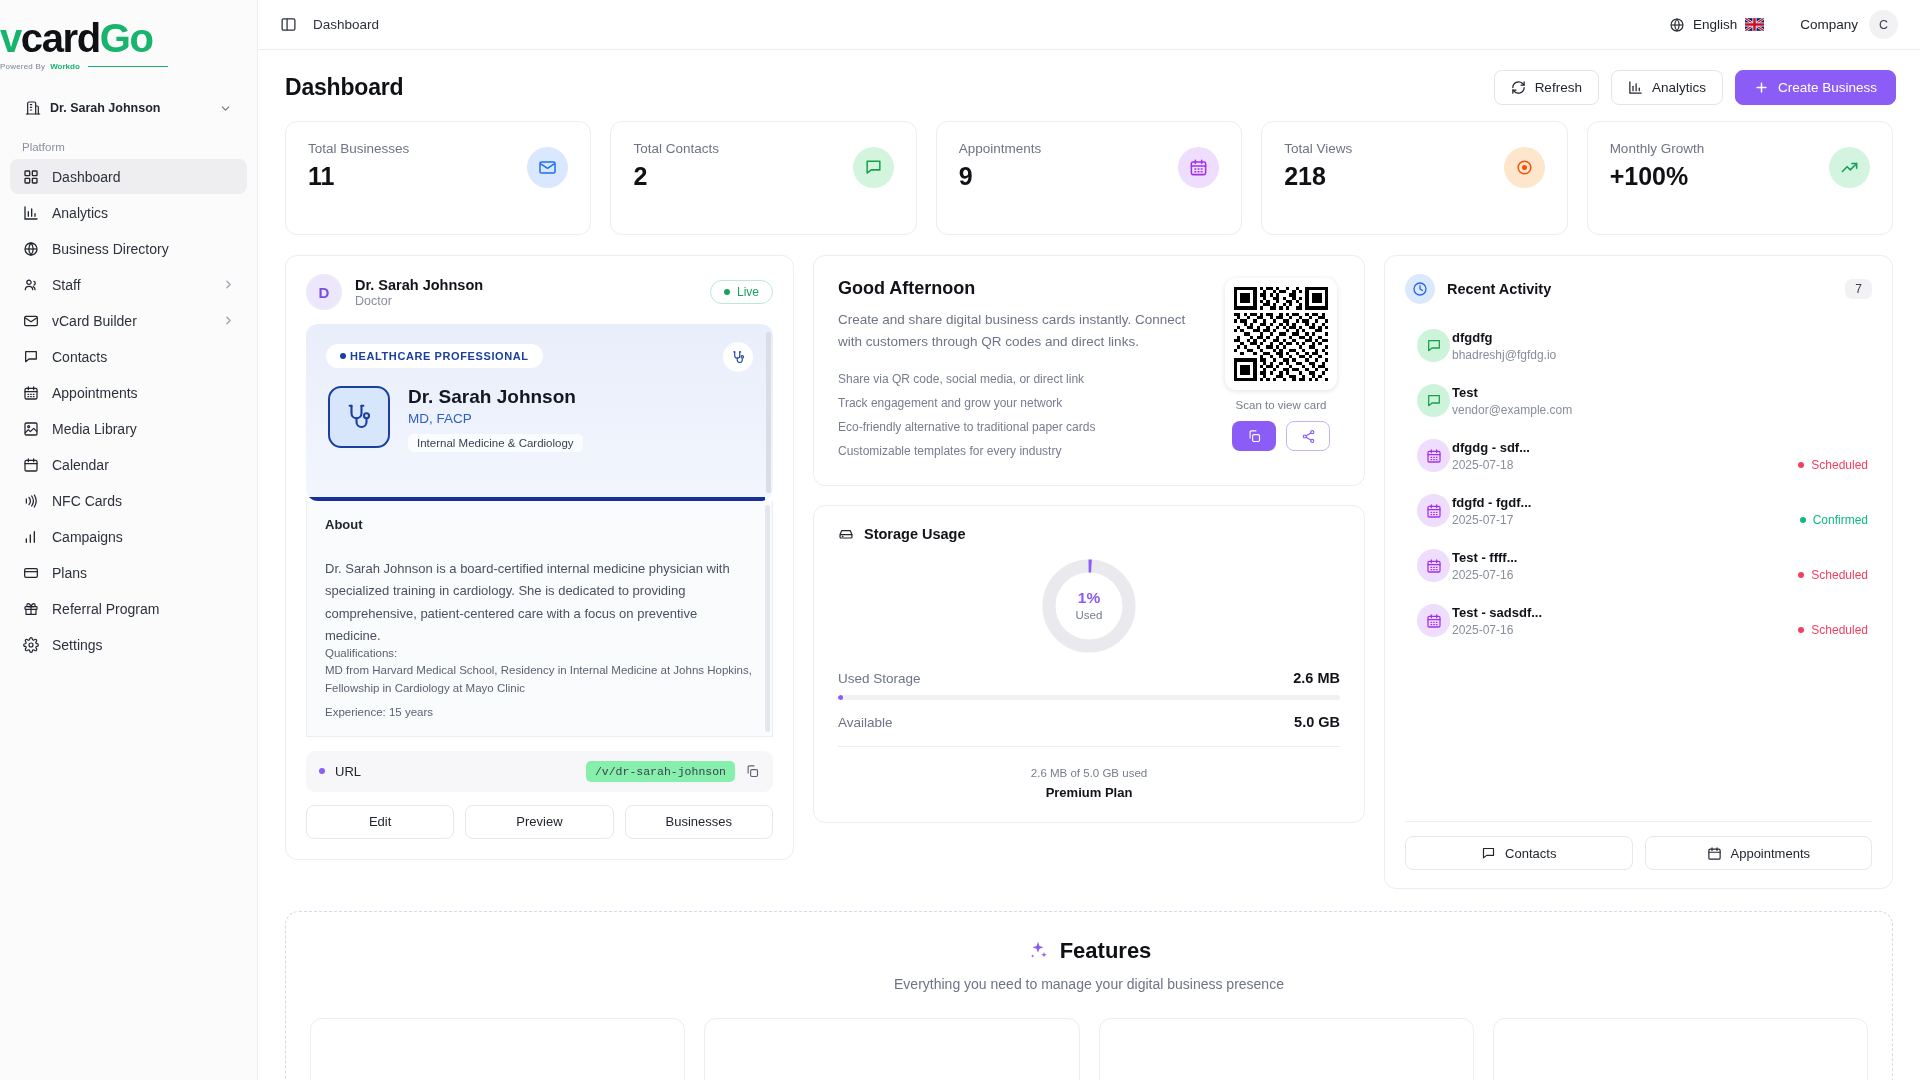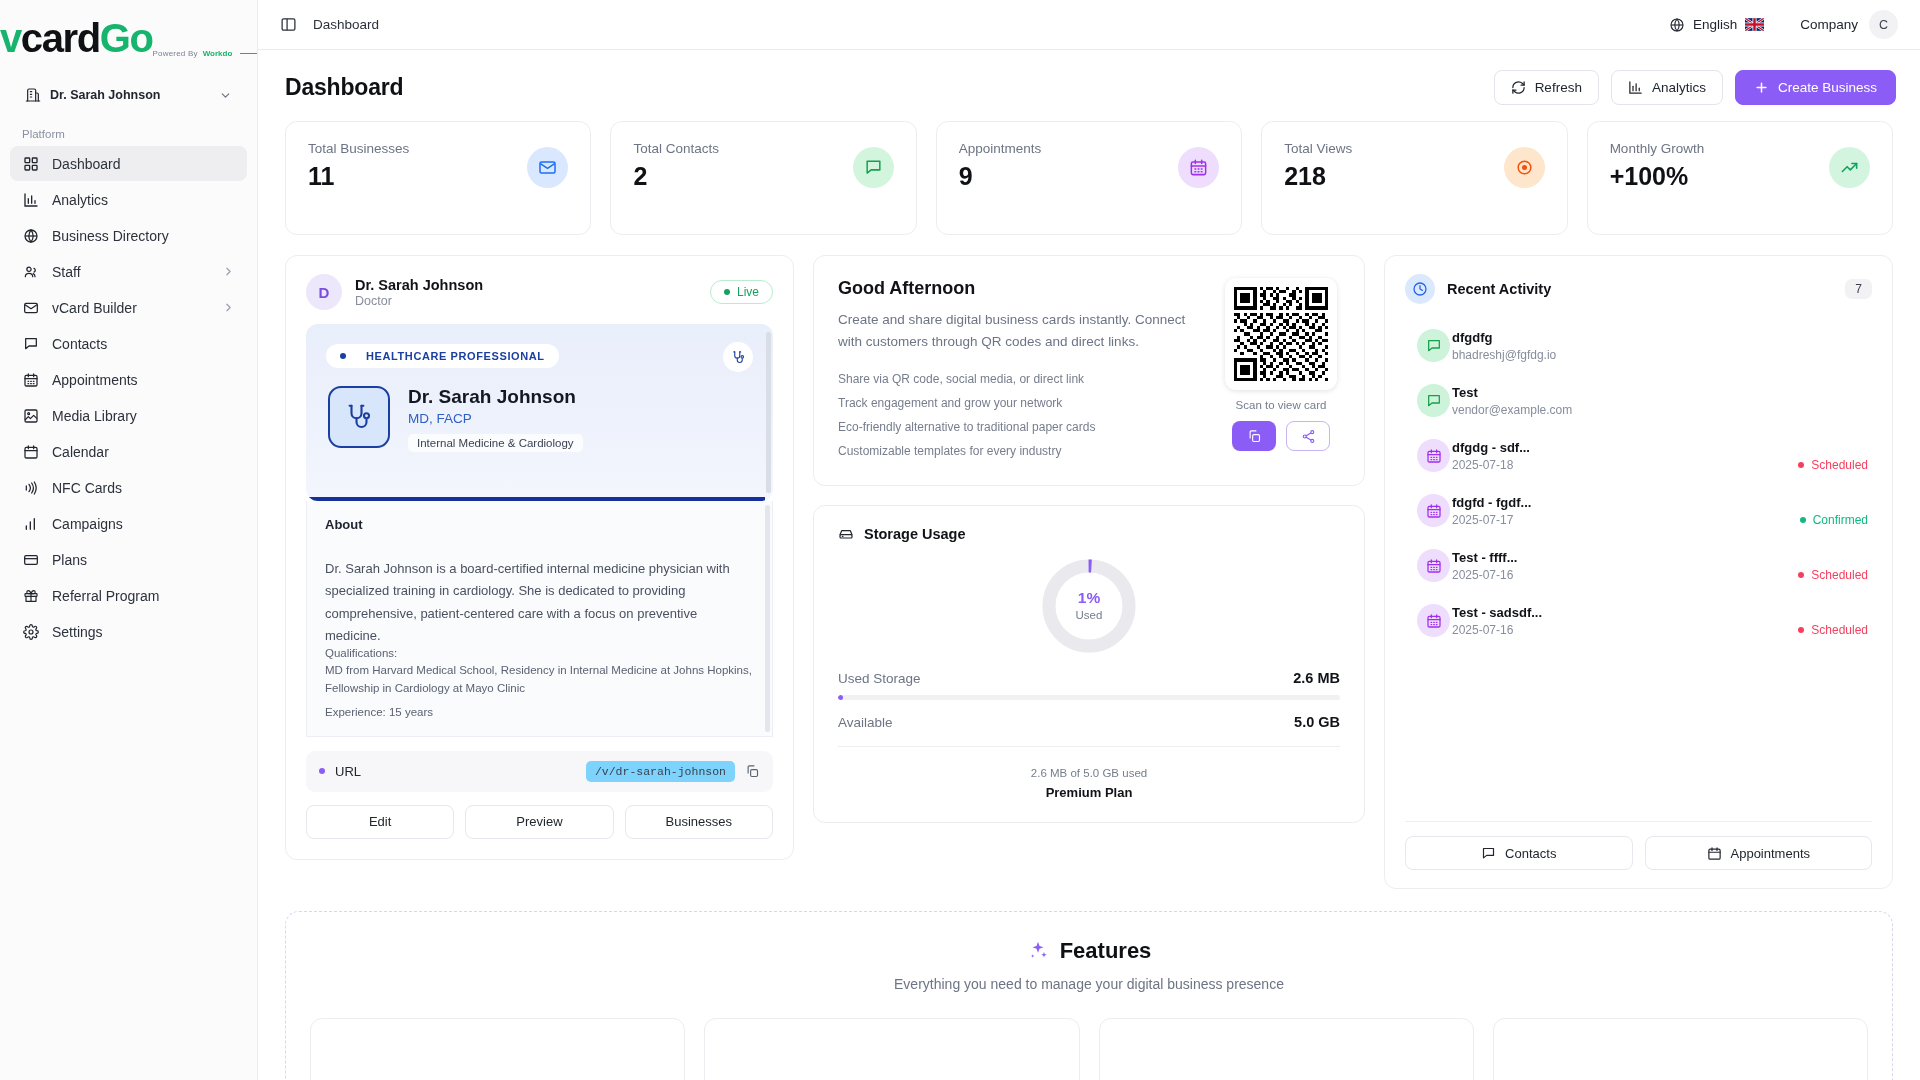--- a/index.html
+++ b/index.html
@@ -13,21 +13,21 @@
   .app { display: flex; width: 1920px; height: 1080px; }
 
   
   .sidebar {
     width: 258px; flex: 0 0 258px; height: 1080px;
     background: #fbfbfc;
     border-right: 1px solid #ececf0;
     display: flex; flex-direction: column;
     padding: 0;
   }
-  .brand { padding: 18px 0 6px 0; display: flex; flex-direction: row; align-items: flex-end; }
+  .brand { padding: 18px 0 6px 0; display: flex; flex-direction: column; align-items: flex-start; }
   .brand-logo { font-size: 40px; font-weight: 700; letter-spacing: -1.4px; line-height: 1; }
   .brand-logo .b1 { color: #16b46c; }
   .brand-logo .b2 { color: #0f1115; }
   .brand-logo .b3 { color: #16b46c; }
   .brand-sub {
     display: flex; align-items: center; gap: 5px;
     margin-top: 4px; width: 168px; justify-content: flex-start;
   }
   .brand-sub .pb { font-size: 8px; color: #7b8292; letter-spacing: .2px; }
   .brand-sub .wk { font-size: 8px; color: #16b46c; font-weight: 600; }
@@ -131,21 +131,21 @@
 
   .vcard-prev {
     margin-top: 14px; border-radius: 12px; overflow: hidden; position: relative;
     background: linear-gradient(180deg,#e9eefb 0%,#eef2fc 55%,#f3f6fd 100%);
     height: 177px;
   }
   .vcard-prev .pill {
     position: absolute; left: 20px; top: 20px;
     background: #fff; color: #1b3fa0; border-radius: 20px;
     padding: 6px 14px; font-size: 11px; font-weight: 700; letter-spacing: .6px;
-    display: inline-flex; align-items: center; gap: 20px;
+    display: inline-flex; align-items: center; gap: 4px;
   }
   .pill .pdot { width: 6px; height: 6px; border-radius: 50%; background: #1b3fa0; }
   .vcard-prev .stetho-btn {
     position: absolute; right: 20px; top: 18px;
     width: 30px; height: 30px; border-radius: 50%; background: #fff;
     display: flex; align-items: center; justify-content: center; color: #1b3fa0;
   }
   .vcard-prev .ident { position: absolute; left: 22px; top: 62px; display: flex; gap: 18px; align-items: flex-start; }
   .idbox {
     width: 62px; height: 62px; border-radius: 13px;
@@ -172,21 +172,21 @@
   .about .exp { font-size: 11.5px; color: #5b6272; margin-top: 9px; }
   .about .scroll-tr { position: absolute; right: 2px; top: 4px; bottom: 4px; width: 5px; border-radius: 3px; background: #e3e6ec; }
 
   .url-row {
     margin-top: 14px; background: #f7f7f9; border-radius: 9px;
     display: flex; align-items: center; padding: 10px 13px; gap: 10px;
   }
   .url-row .ud { width: 6px; height: 6px; border-radius: 50%; background: #8b5cf6; }
   .url-row .ul { font-size: 13px; color: #22262e; }
   .url-row .uv {
-    margin-left: auto; background: #7dd3fc; border-radius: 5px; padding: 4px 9px;
+    margin-left: auto; background: #86efac; border-radius: 5px; padding: 4px 9px;
     font-family: "Liberation Mono", monospace; font-size: 11.5px; color: #3b4150;
   }
   .url-row .uc { color: #5b6272; cursor: pointer; }
 
   .vbtns { display: flex; gap: 11px; margin-top: 13px; }
   .vbtn {
     flex: 1; height: 34px; border: 1px solid #e7e7ed; border-radius: 8px;
     background: #fff; font-size: 13px; color: #22262e; cursor: pointer;
     display: flex; align-items: center; justify-content: center;
   }

